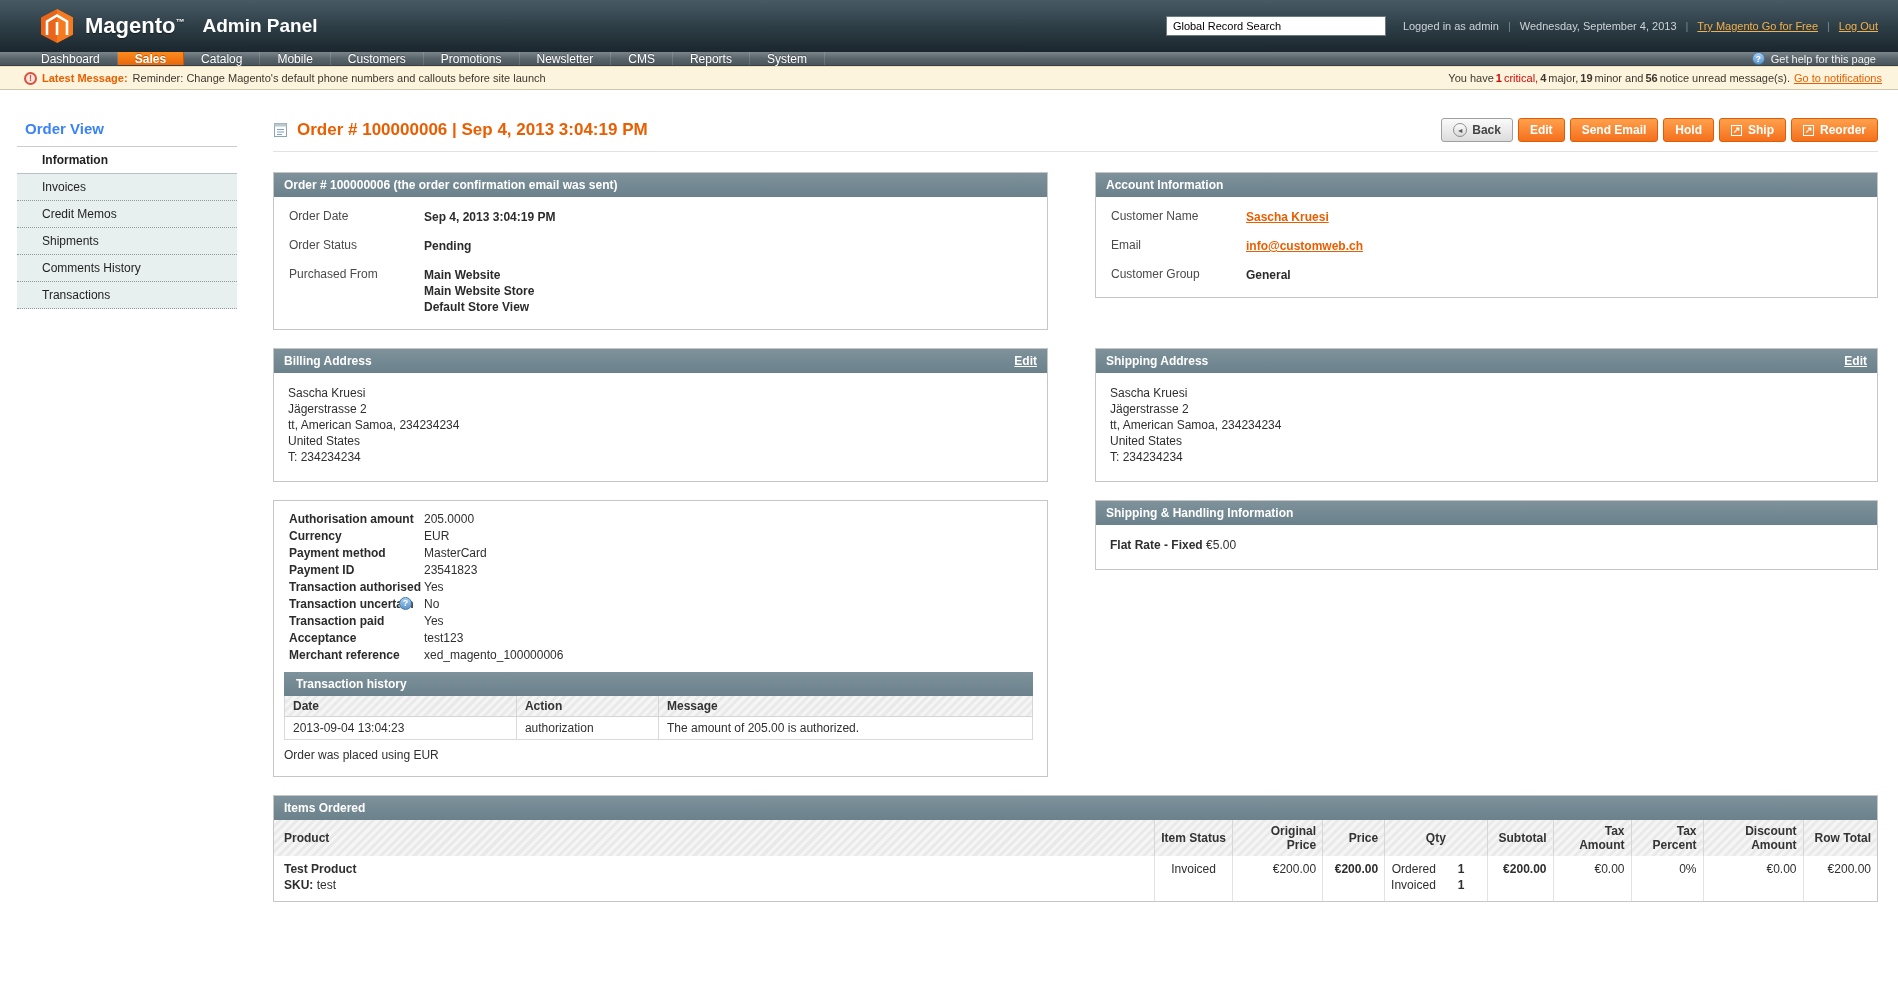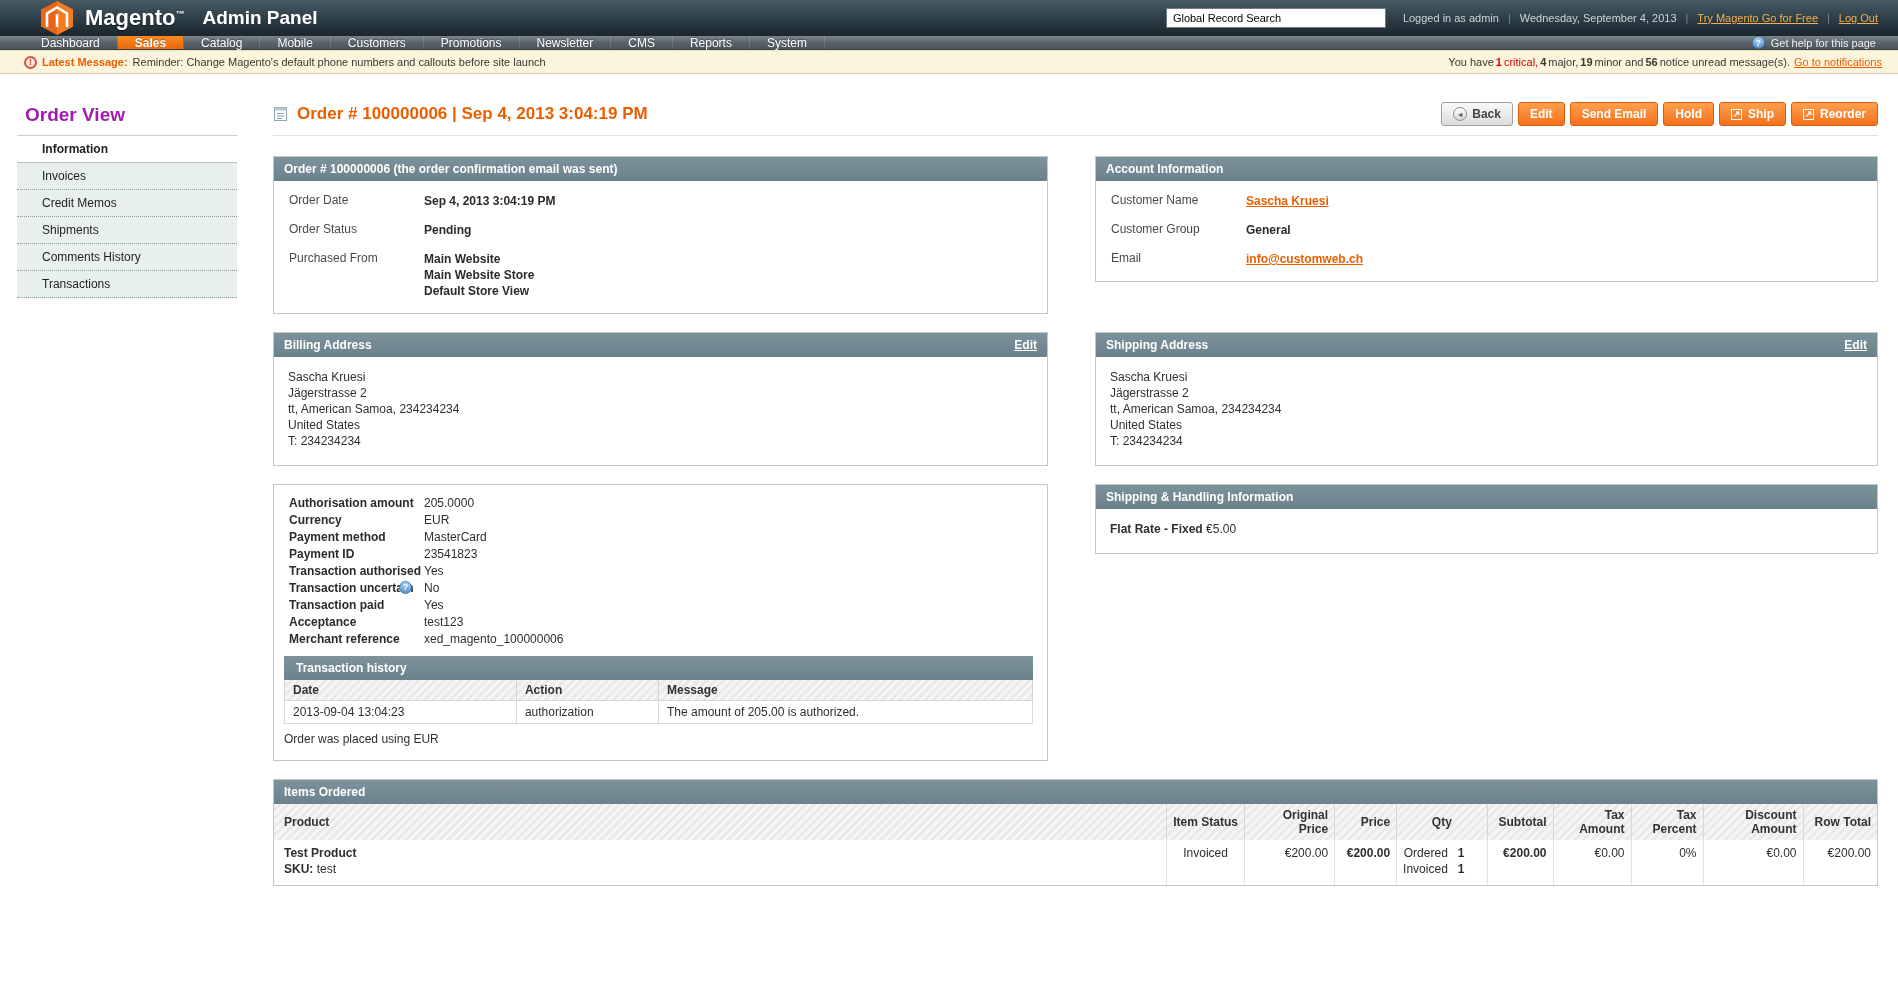--- a/index.html
+++ b/index.html
@@ -1,20 +1,20 @@
 <!DOCTYPE html>
 <html><head>
 <meta charset="utf-8">
 <style>
   * { box-sizing: border-box; }
   html, body { width: 1898px; height: 985px; margin: 0; padding: 0; overflow: hidden; }
   body { font-family: "Liberation Sans", sans-serif; font-size: 12px; color: #2f2f2f; background: #fff; }
 
   
-  .top-header { height: 36px; background: linear-gradient(180deg,#475a64 0%, #2c3c45 55%, #1b262d 100%);
+  .top-header { height: 52px; background: linear-gradient(180deg,#475a64 0%, #2c3c45 55%, #1b262d 100%);
     display: flex; align-items: center; padding: 0 20px 0 40px; }
   .brand { display: flex; align-items: center; gap: 11px; }
   .brand-text { color: #fff; font-weight: bold; font-size: 22px; text-shadow: 0 1px 1px rgba(0,0,0,.5); }
   .brand-text sup { font-size: 9px; }
   .brand-suffix { color: #fff; font-weight: bold; font-size: 19px; margin-left: 7px; }
   .header-right { margin-left: auto; display: flex; align-items: center; gap: 9px; color: #cdd4d8; font-size: 11px; white-space: nowrap; }
   .search-input { width: 220px; height: 20px; border: 1px solid #6f7a80; background: #fff; font-family: "Liberation Sans", sans-serif;
     font-size: 11px; padding: 2px 6px; color: #000; margin-right: 8px; }
   .hdr-sep { color: #79878e; }
   .hdr-link { color: #f2b04e; text-decoration: underline; cursor: pointer; }
@@ -40,21 +40,21 @@
   
   .round-ic { display: inline-flex; align-items: center; justify-content: center; border-radius: 50%; flex-shrink: 0; }
   .alert-ic { width: 13px; height: 13px; background: #fbe7dc; border: 2px solid #d8503f; color: #d8503f; font-weight: bold; font-size: 9px; }
   .help-ic { width: 13px; height: 13px; background: linear-gradient(180deg,#a8cdf0,#5a96cf); border: 1px solid #47779f; color: #fff; font-weight: bold; font-size: 9px; cursor: pointer; }
   .back-ic { width: 14px; height: 14px; background: linear-gradient(180deg,#fdfdfd,#d8d8d8); border: 1px solid #8e8e8e; color: #555; font-size: 7px; }
   .popup-ic { display: inline-flex; align-items: center; justify-content: center; width: 11px; height: 11px; border: 1px solid #fff; font-size: 9px; line-height: 9px; color: #fff; }
 
   
   .content { display: flex; padding-top: 28px; }
   .sidebar { width: 220px; margin-left: 17px; flex-shrink: 0; }
-  .sidebar-title { font-size: 19px; font-weight: bold; color: #a21caf; padding: 2px 0 9px 8px; border-bottom: 1px solid #ccc; }
+  .sidebar-title { font-size: 15px; font-weight: bold; color: #3b82f6; padding: 2px 0 9px 8px; border-bottom: 1px solid #ccc; }
   .side-item { padding: 6px 8px 6px 25px; background: #e7efef; border-bottom: 1px dotted #8f9a9a; cursor: pointer; color: #1f1f1f; }
   .side-item.active { background: #fff; font-weight: bold; border-bottom: 1px solid #b8c2c2; }
 
   .main { margin-left: 36px; width: 1605px; }
   .title-row { display: flex; align-items: center; padding-bottom: 9px; border-bottom: 1px solid #e2e2e2; margin-bottom: 20px; }
   .page-title { color: #eb5e00; font-size: 17px; font-weight: bold; display: flex; align-items: center; gap: 8px; }
   .btns { margin-left: auto; display: flex; gap: 5px; }
   .btn { font-family: "Liberation Sans", sans-serif; font-weight: bold; font-size: 12px; color: #fff;
     background: linear-gradient(180deg,#ffa04c 0%, #f4701d 100%); border: 1px solid #db5d05; border-radius: 3px;
     height: 24px; padding: 0 11px; display: flex; align-items: center; gap: 6px; cursor: pointer; }
@@ -96,21 +96,21 @@
   table.items { width: 100%; border-collapse: collapse; }
   table.items th { font-weight: bold; color: #333; padding: 4px 6px; border-left: 1px solid #d6d6d6; text-align: left; }
   table.items th:first-child { border-left: none; padding-left: 10px; }
   table.items td { padding: 5px 6px 8px; border-left: 1px solid #e3e3e3; vertical-align: top; line-height: 16px; }
   table.items td:first-child { border-left: none; padding-left: 10px; }
   .c-center { text-align: center !important; }
   .c-right { text-align: right !important; }
   .w-status { width: 78px; } .w-oprice { width: 90px; } .w-price { width: 62px; } .w-qty { width: 88px; }
   .w-sub { width: 66px; } .w-taxa { width: 78px; } .w-taxp { width: 72px; } .w-disc { width: 100px; } .w-row { width: 74px; }
   .bold { font-weight: bold; }
-  .qty-line { display: flex; justify-content: flex-end; gap: 10px; padding-right: 16px; }
+  .qty-line { display: flex; justify-content: flex-end; gap: 22px; padding-right: 16px; }
 </style>
 </head>
 <body>
 
 <div class="top-header">
   <div class="brand">
     <svg width="34" height="36" viewBox="0 0 34 36">
       <polygon points="17,1 33,9.5 33,26.5 17,35 1,26.5 1,9.5" fill="#e8651a"></polygon>
       <polygon points="17,1 33,9.5 33,26.5 17,35" fill="#f47b20"></polygon>
       <polyline points="7,27 7,13.5 17,7.5 27,13.5 27,27" fill="none" stroke="#ffffff" stroke-width="2.6"></polyline>
@@ -237,26 +237,26 @@
       </div>
 
       <div class="panel">
         <div class="panel-head">Account Information</div>
         <div class="panel-body">
           <div class="info-row">
             <span class="info-label">Customer Name</span>
             <span class="info-value link-val">Sascha Kruesi</span>
           </div>
           <div class="info-row">
+            <span class="info-label">Email</span>
+            <span class="info-value link-val">info@customweb.ch</span>
+          </div>
+          <div class="info-row">
             <span class="info-label">Customer Group</span>
             <span class="info-value">General</span>
-          </div>
-          <div class="info-row">
-            <span class="info-label">Email</span>
-            <span class="info-value link-val">info@customweb.ch</span>
           </div>
         </div>
       </div>
 
       <div class="panel">
         <div class="panel-head">
           <span>Billing Address</span>
           <span class="edit-link">Edit</span>
         </div>
         <div class="addr-body">

